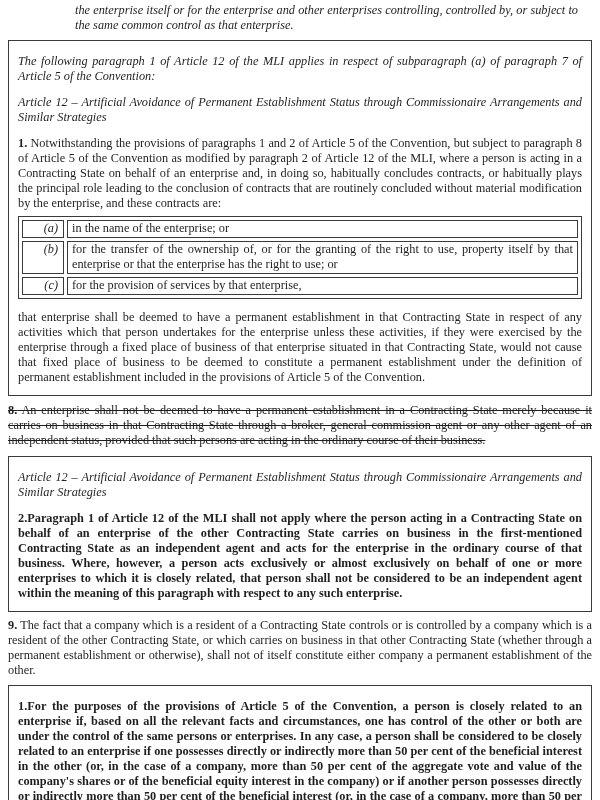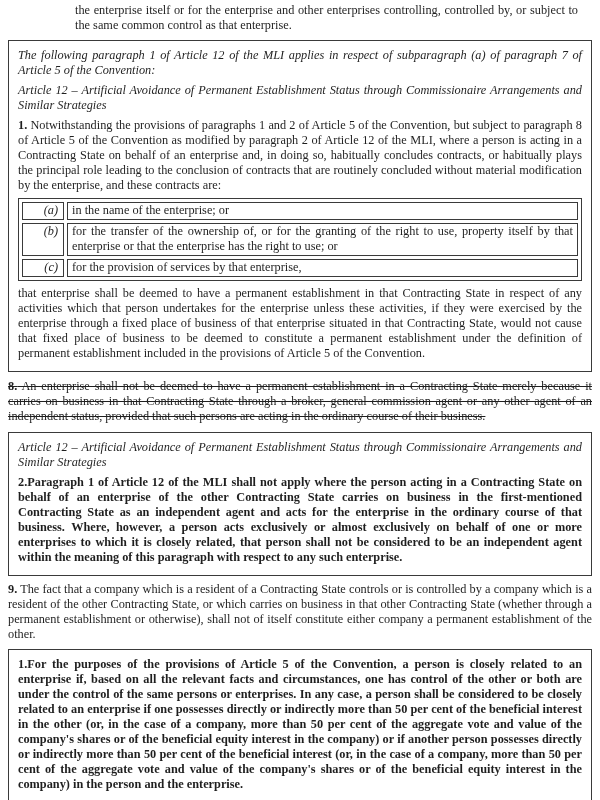--- a/index.html
+++ b/index.html
@@ -8,28 +8,28 @@
     width: 600px; height: 800px;
     overflow: hidden;
     background: #ffffff;
     font-family: "Liberation Serif", "DejaVu Serif", serif;
     font-size: 12.3px;
     line-height: 15px;
     color: #1f1f1f;
   }
   .page { width: 600px; height: 800px; overflow: hidden; padding-top: 3px; }
   p { margin: 0; text-align: justify; }
-  .continuation { margin: 0 22px 7px 75px; }
+  .continuation { margin: 0 22px 7px 75px; font-style: italic; }
   .mli-box {
     border: 1px solid #3a3a3a;
     margin: 0 8px;
     padding: 2px 9px 7px 9px;
     background: #ffffff;
   }
-  .mli-box p { margin: 5px 0 3px 0; }
+  .mli-box p { margin: 11px 0 3px 0; }
   .note, .article-heading { font-style: italic; }
   .provision-bold { font-weight: bold; }
   .para-number { font-weight: bold; }
   .subpara-table {
     width: 100%;
     border-collapse: separate;
     border-spacing: 3px;
     border: 1px solid #3a3a3a;
     margin: 5px 0 4px 0;
   }

